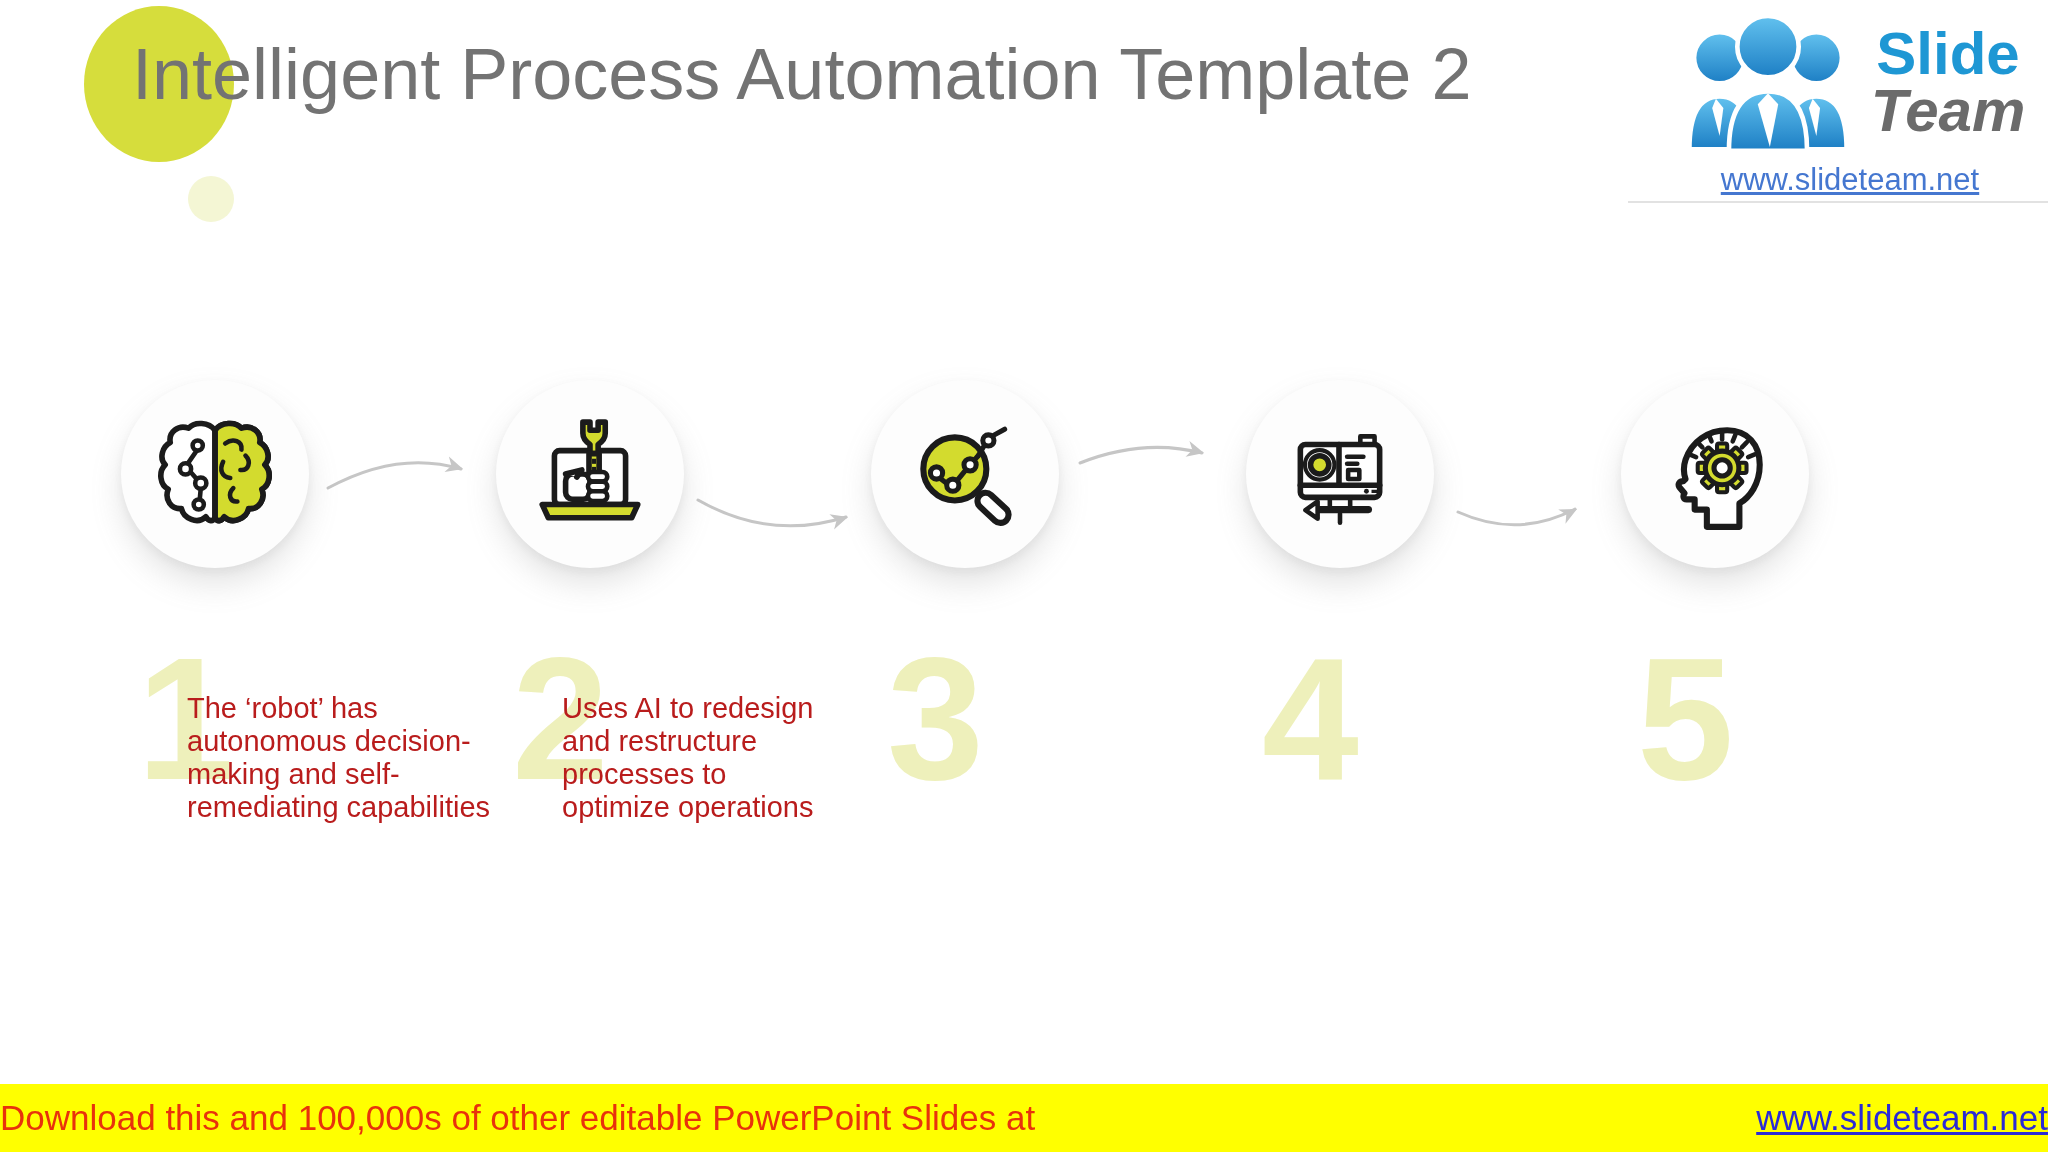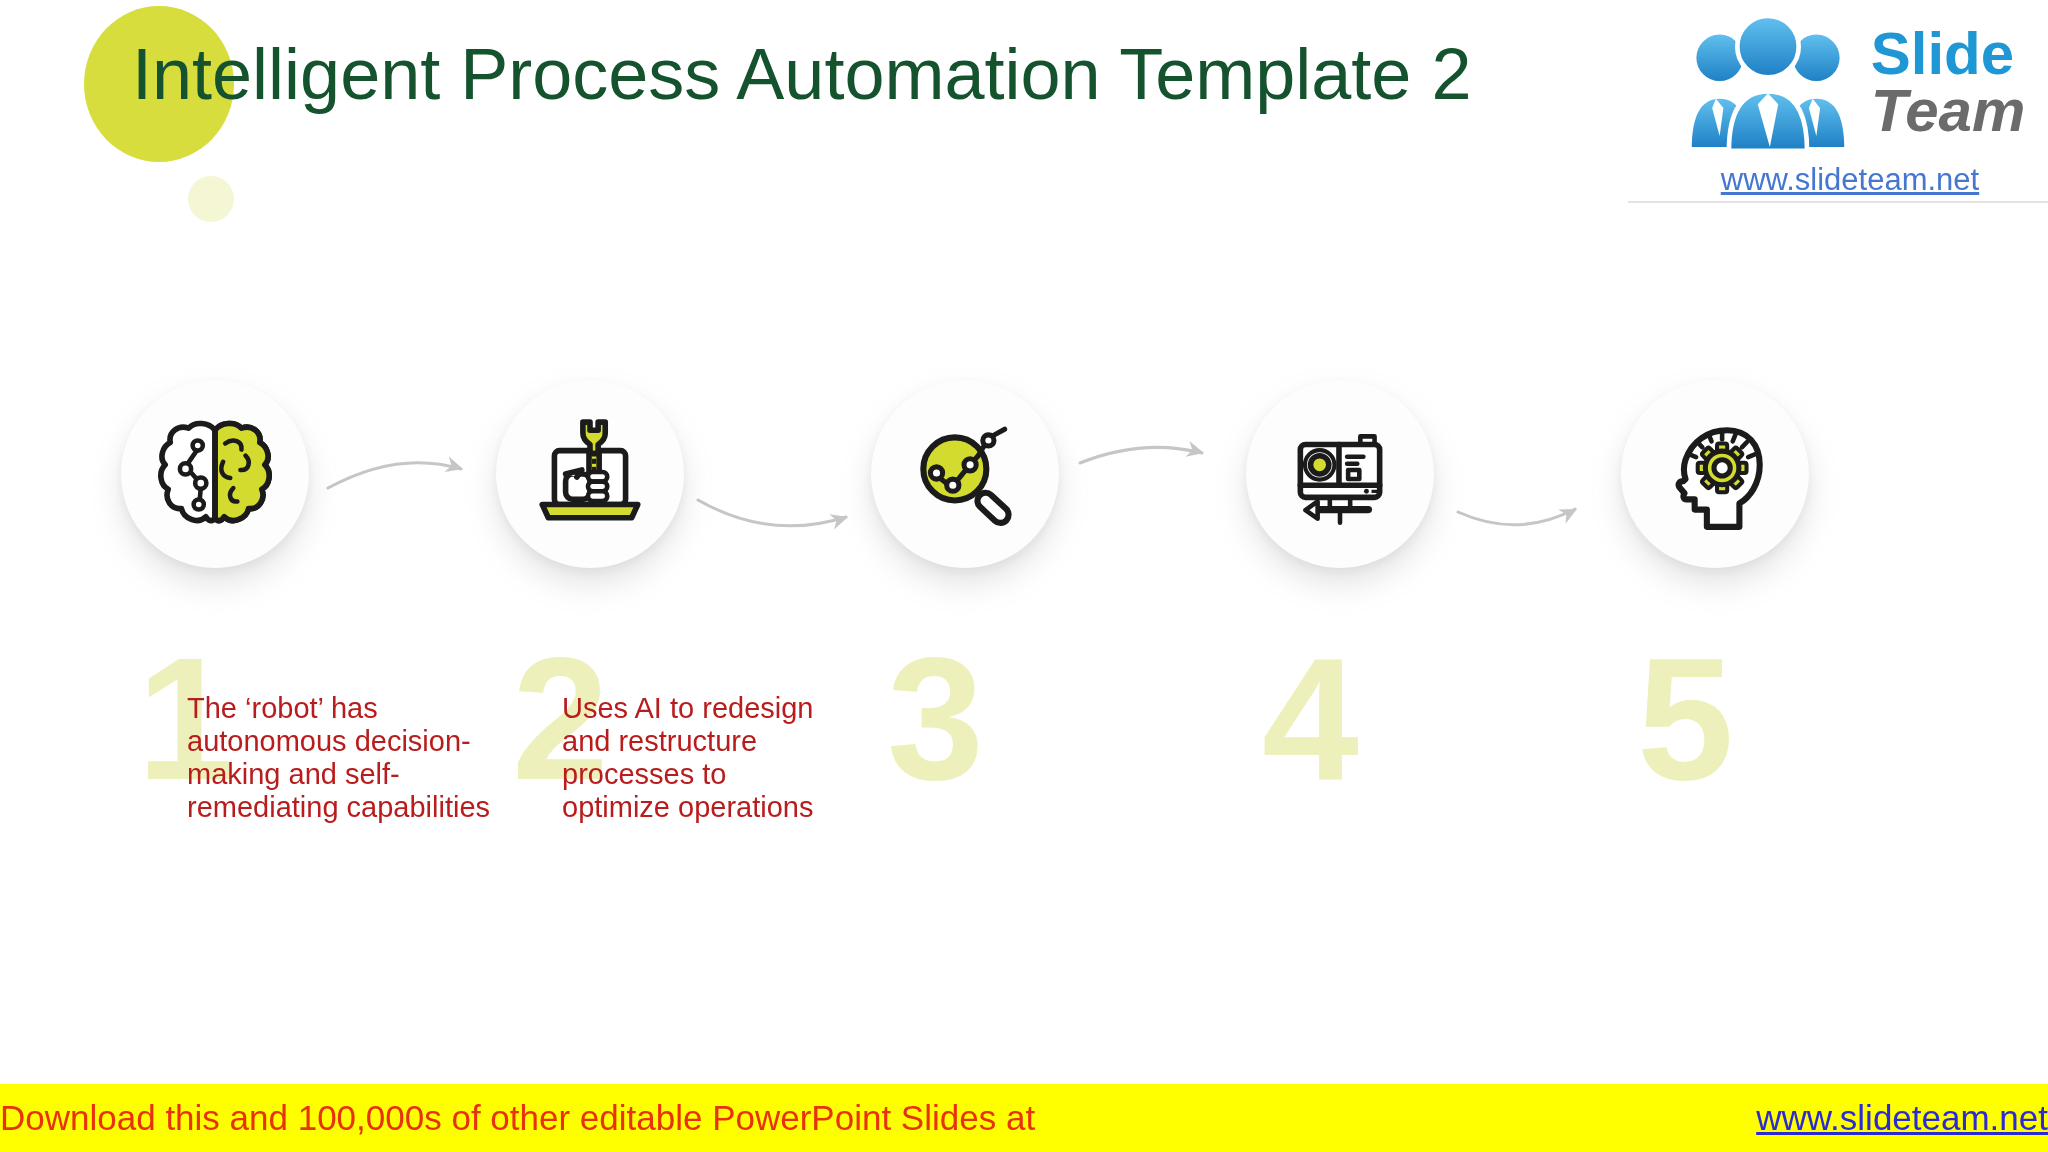--- a/index.html
+++ b/index.html
@@ -11,26 +11,26 @@
   .deco-circle{
     position:absolute;left:84px;top:6px;width:150px;height:156px;border-radius:50%;
     background:#d6dd3c;z-index:1;
   }
   .deco-dot{
     position:absolute;left:188px;top:176px;width:46px;height:46px;border-radius:50%;
     background:#f4f6d4;z-index:1;
   }
   .title{
     position:absolute;left:132px;top:33px;z-index:2;
-    font-size:72px;color:#14532d;font-weight:400;white-space:nowrap;
+    font-size:72px;color:#737373;font-weight:400;white-space:nowrap;
   }
   
   .logo{position:absolute;left:1652px;top:6px;width:396px;z-index:3;text-align:center;}
   .logo-row{display:flex;align-items:center;justify-content:center;}
-  .logo-text{margin-left:10px;text-align:left;}
+  .logo-text{margin-left:10px;text-align:center;}
   .logo-line1{font-size:60px;font-weight:700;line-height:0.95;color:#1e97d4;}
   .logo-line2{font-size:60px;font-weight:700;line-height:0.95;color:#6b6b6b;font-style:italic;}
   .logo-site{display:inline-block;margin-top:4px;font-size:31px;color:#4577d0;text-decoration:underline;cursor:pointer;}
   .logo-rule{position:absolute;left:1628px;top:201px;width:420px;height:2px;background:#e2e2e2;z-index:2;}
   
   .arrows{position:absolute;left:0;top:0;z-index:2;pointer-events:none;}
   
   .step{position:absolute;top:380px;width:380px;height:560px;z-index:3;}
   .step1{left:25px;}  .step2{left:400px;}  .step3{left:775px;}
   .step4{left:1150px;}.step5{left:1525px;}

